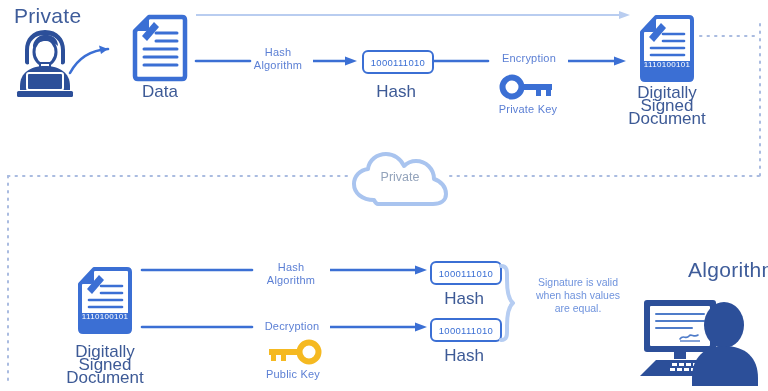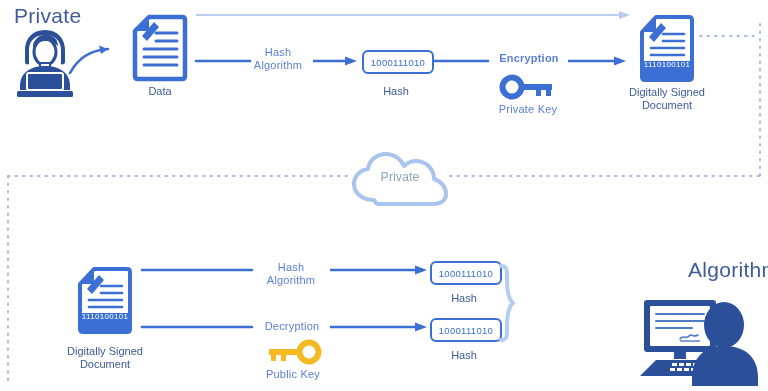--- a/index.html
+++ b/index.html
@@ -30,21 +30,21 @@
     border-radius:6px;
     background:#fff;
     color:#3b6fd4;
     font-size:9.5px;
     letter-spacing:.3px;
     display:flex;align-items:center;justify-content:center;
     height:20px;
   }
   .caption{
     color:#3d5a96;
-    font-size:11px;
+    font-size:17px;
     text-align:center;
     line-height:13px;
     white-space:pre-line;
   }
   .notetext{
     color:#6f93dd;
     font-size:10.5px;
     line-height:13px;
     text-align:center;
     white-space:pre-line;
@@ -122,21 +122,21 @@
     <path d="M44 6 L32 1.5 L32 10.5 Z" fill="#3b6fd4"></path>
   </svg>
 
   <div class="abs hashbox" style="left:362px;top:50px;width:68px;">1000111010</div>
   <div class="abs caption" style="left:356px;top:85px;width:80px;">Hash</div>
 
   <svg class="abs" style="left:434px;top:55px;" width="56" height="12">
     <line x1="0" y1="6" x2="54" y2="6" stroke="#3b6fd4" stroke-width="2.6" stroke-linecap="round"></line>
   </svg>
 
-  <div class="abs lbl" style="left:492px;top:52px;width:74px;font-weight:bold;">Encryption</div>
+  <div class="abs lbl" style="left:492px;top:52px;width:74px;">Encryption</div>
 
   <svg class="abs" style="left:500px;top:76px;" width="56" height="22" viewBox="0 0 56 22">
     <circle cx="12" cy="11" r="9.5" fill="none" stroke="#3b6fd4" stroke-width="6"></circle>
     <rect x="20" y="8" width="32" height="6" fill="#3b6fd4"></rect>
     <rect x="36" y="8" width="5" height="12" fill="#3b6fd4"></rect>
     <rect x="46" y="8" width="5" height="12" fill="#3b6fd4"></rect>
   </svg>
   <div class="abs lbl" style="left:488px;top:103px;width:80px;">Private Key</div>
 
   <svg class="abs" style="left:568px;top:55px;" width="60" height="12">
@@ -211,20 +211,23 @@
   <div class="abs hashbox" style="left:430px;top:261px;width:68px;">1000111010</div>
   <div class="abs caption" style="left:424px;top:292px;width:80px;">Hash</div>
 
   <div class="abs hashbox" style="left:430px;top:318px;width:68px;">1000111010</div>
   <div class="abs caption" style="left:424px;top:349px;width:80px;">Hash</div>
 
   <svg class="abs" style="left:498px;top:264px;" width="18" height="78" viewBox="0 0 18 78">
     <path d="M3 2 C10 2 9 8 9 16 C9 26 10 35 15 39 C10 43 9 52 9 62 C9 70 10 76 3 76" fill="none" stroke="#b6cdf2" stroke-width="4" stroke-linecap="round" stroke-linejoin="round"></path>
   </svg>
 
+  <div class="abs notetext" style="left:516px;top:276px;width:124px;">Signature is valid
+when hash values
+are equal.</div>
 
   <svg class="abs" style="left:636px;top:292px;" width="126" height="96" viewBox="0 0 126 96">
 
     <rect x="8" y="8" width="72" height="52" rx="3" fill="#2c4f99"></rect>
     <rect x="14" y="14" width="60" height="40" rx="1" fill="#ffffff"></rect>
     <g stroke="#4f7cc9" stroke-width="2" stroke-linecap="round">
       <line x1="20" y1="22" x2="68" y2="22"></line>
       <line x1="20" y1="29" x2="68" y2="29"></line>
       <line x1="20" y1="36" x2="56" y2="36"></line>
     </g>

